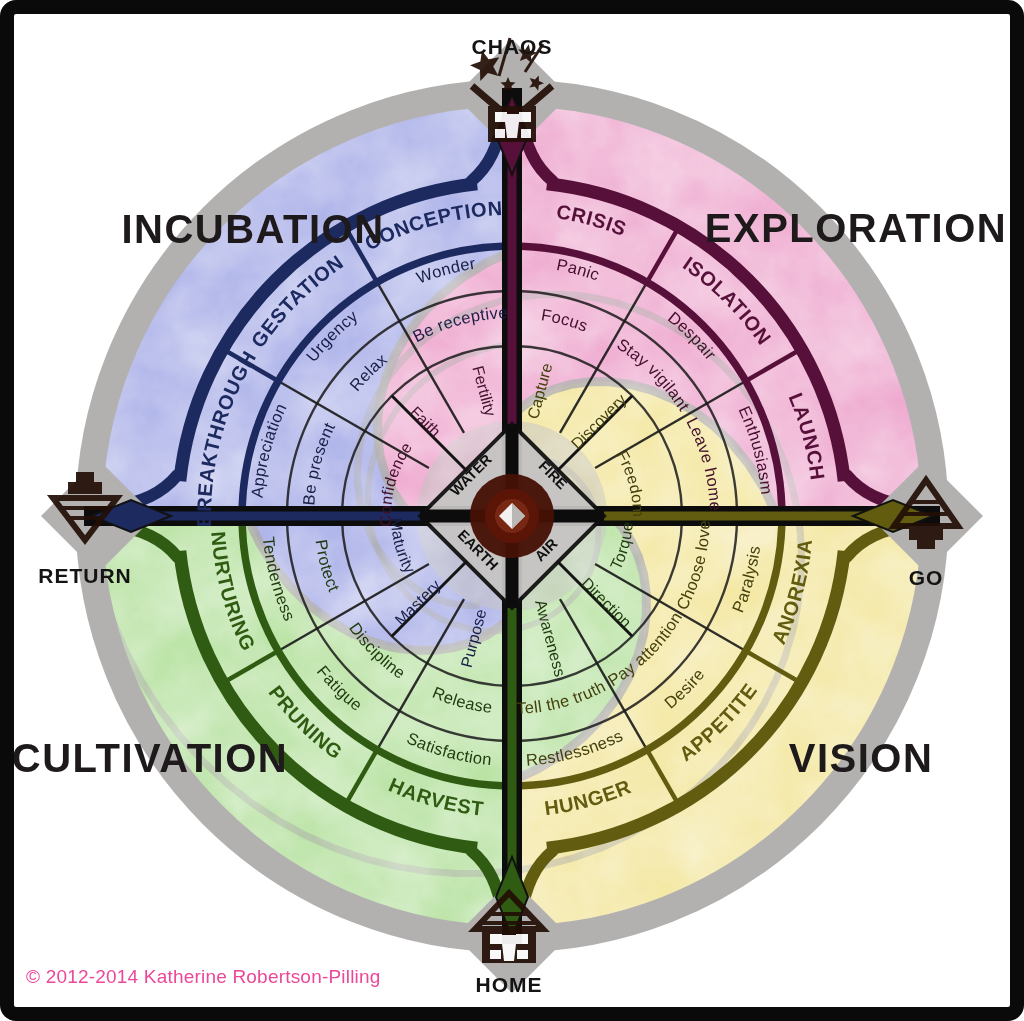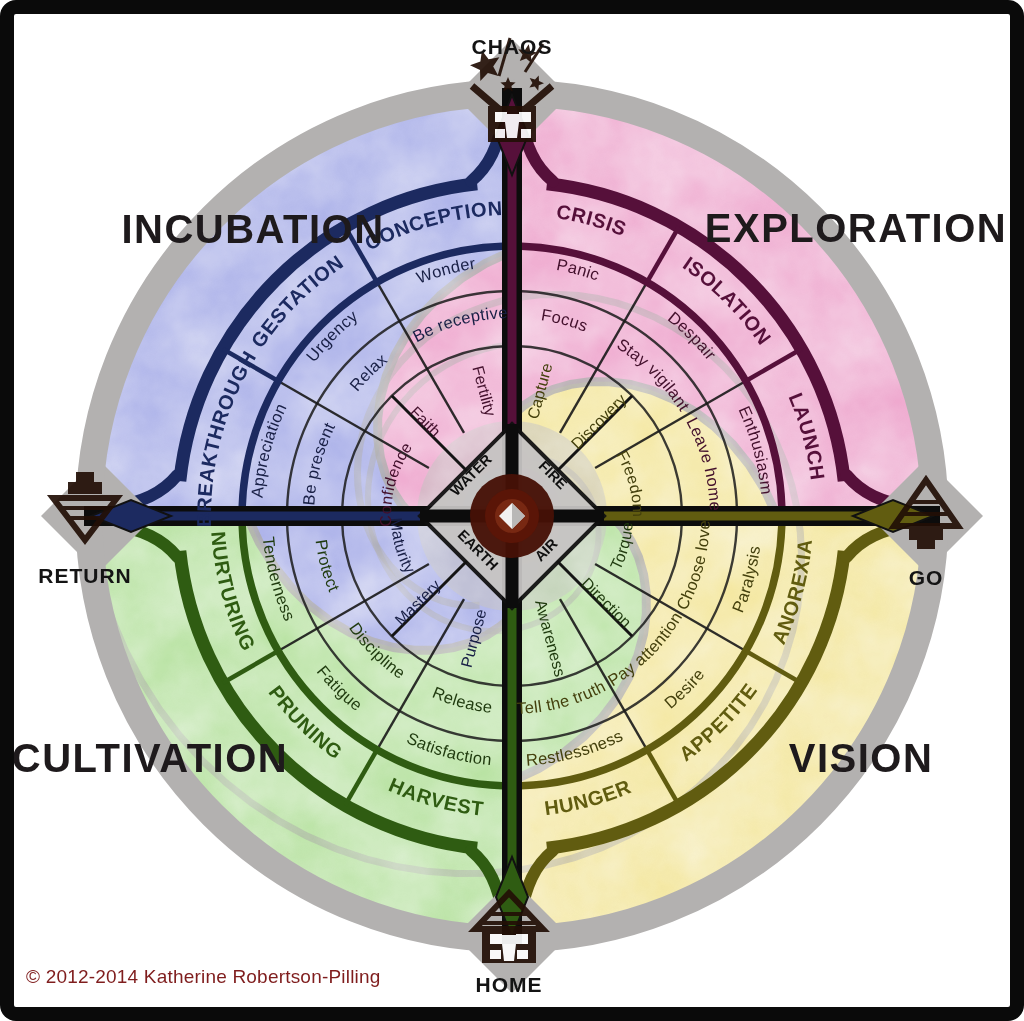--- a/index.html
+++ b/index.html
@@ -1,19 +1,19 @@
 <!DOCTYPE html>
 <html><head>
 <meta charset="utf-8">
 <style>
   html,body{margin:0;padding:0;background:#fff;}
   body{width:1024px;height:1021px;position:relative;overflow:hidden;
        font-family:"Liberation Sans","DejaVu Sans",sans-serif;}
   #wheel-svg{position:absolute;left:0;top:0;}
-  #copyright{position:absolute;left:26px;top:966px;font-size:19px;color:#7f1d1d;letter-spacing:0.2px;}
+  #copyright{position:absolute;left:26px;top:966px;font-size:19px;color:#ec4899;letter-spacing:0.2px;}
 </style>
 </head>
 <body>
 
 <svg id="wheel-svg" width="1024" height="1021" viewBox="0 0 1024 1021">
     <defs>
       <clipPath id="wheelClip">
         <circle cx="512" cy="516" r="436"></circle>
       </clipPath>
       <filter id="tex" x="-5%" y="-5%" width="110%" height="110%">

